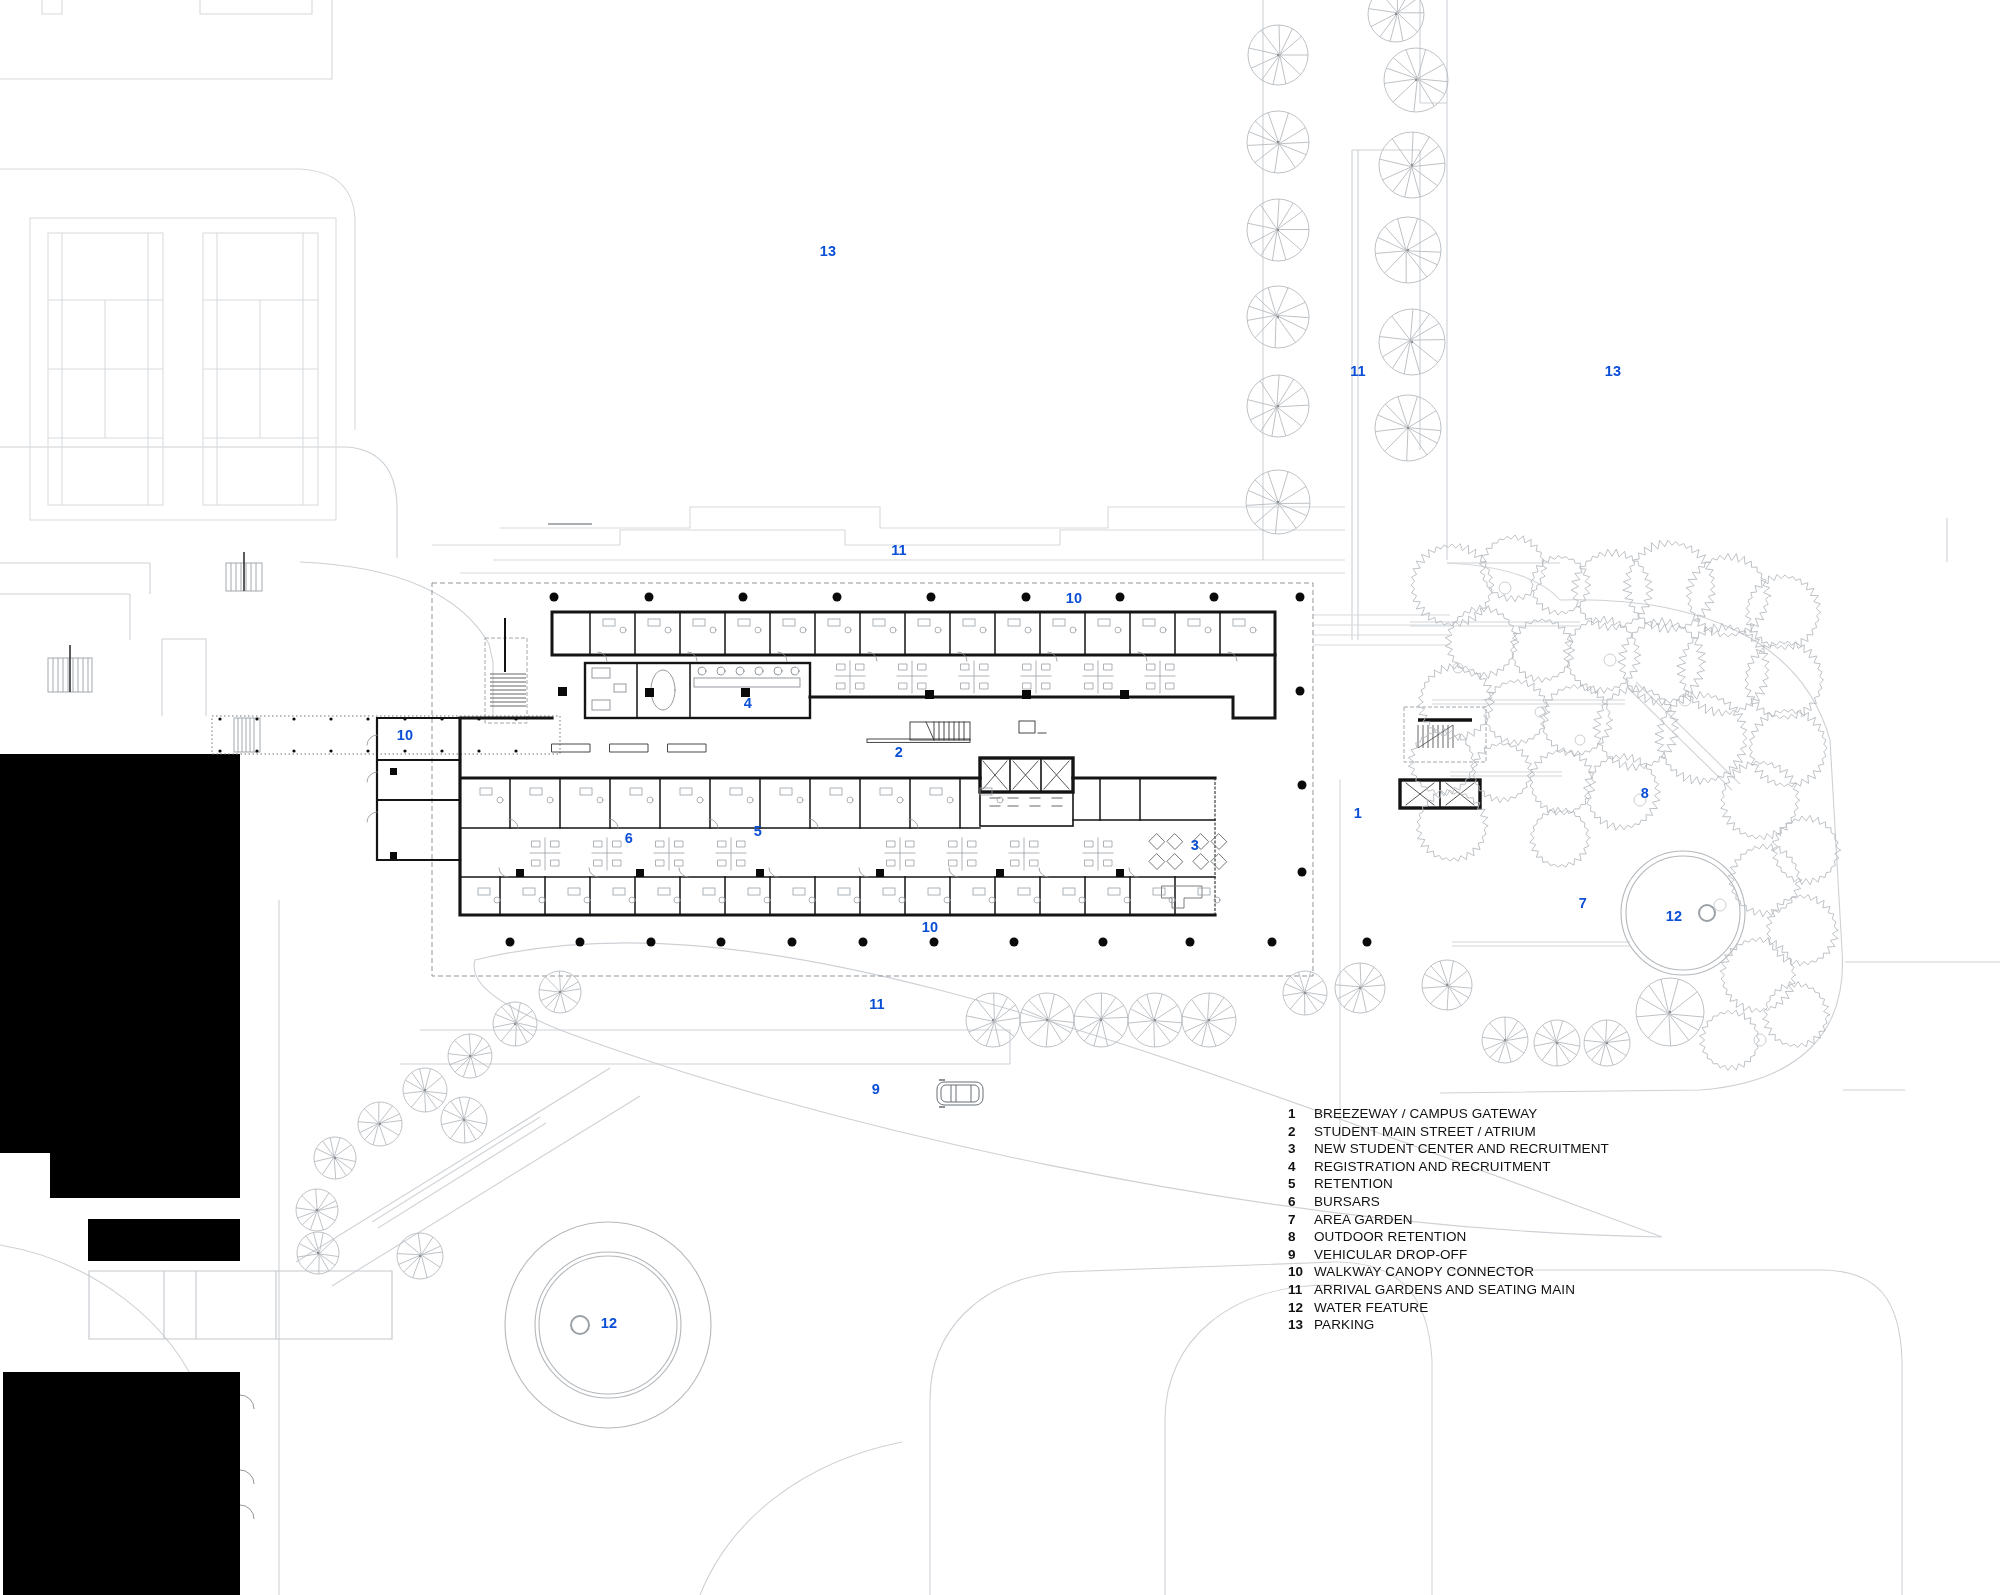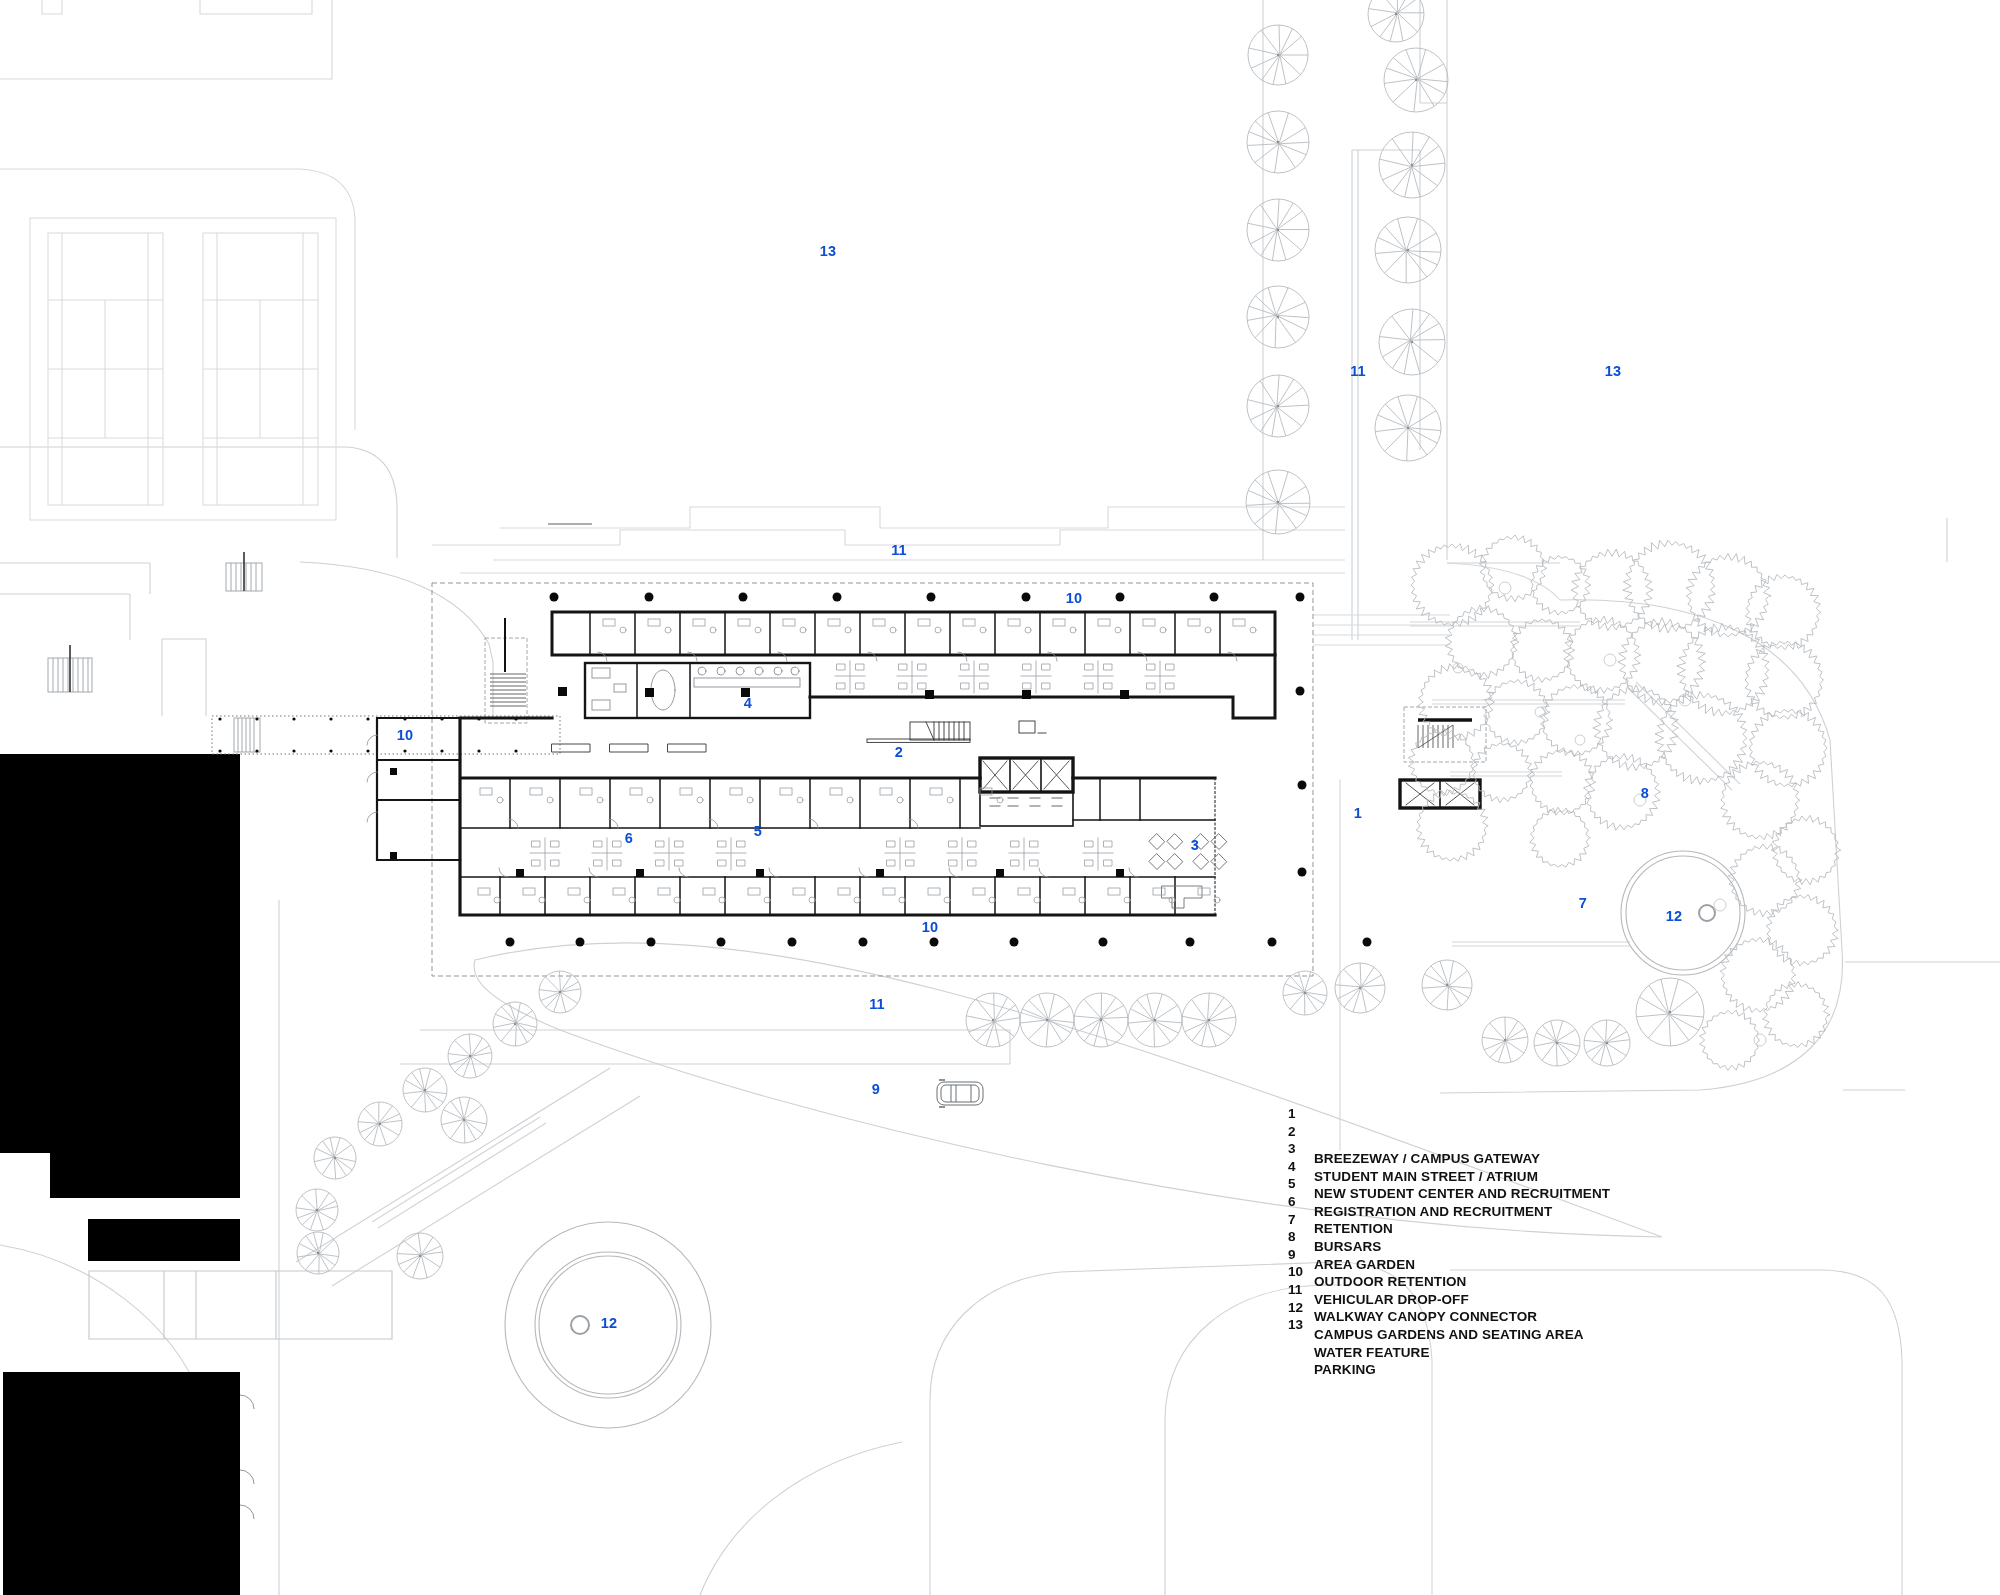--- a/index.html
+++ b/index.html
@@ -6,21 +6,21 @@
   body{width:2000px;height:1595px;position:relative;overflow:hidden;
        font-family:"Liberation Sans",sans-serif;}
   #plan-wrap{position:absolute;inset:0;padding-left:12px;}
   svg{position:absolute;left:0;top:0;}
   .plan-label{position:absolute;transform:translate(-50%,-50%);
       font-weight:bold;font-size:14.5px;color:#0b4fd6;letter-spacing:.2px;
       white-space:nowrap;user-select:none;}
   #legend{position:absolute;left:1288px;top:1105px;color:#111;}
   #legend .lrow{display:flex;height:17.6px;line-height:17.6px;}
   #legend .lnum{width:26px;font-weight:bold;font-size:13.5px;}
-  #legend .ltxt{font-weight:bold;font-size:13.5px;letter-spacing:.1px;white-space:nowrap;margin-top:45px;}
+  #legend .ltxt{font-weight:normal;font-size:13.5px;letter-spacing:.1px;white-space:nowrap;}
 </style>
 </head>
 <body>
 
 <div id="plan-wrap">
 <svg id="plan-svg" width="2000" height="1595" viewBox="0 0 2000 1595">
 
   <g id="context" fill="none" stroke="#cdd1d5" stroke-width="1.1">
 
     <path d="M0 79 H332 V0 M42 0 V14 H62 V0 M200 0 V14 H312 V0 M332 79 V0" stroke="#d6d9dc"></path>
@@ -653,21 +653,21 @@
       <div class="lrow">
         <span class="lnum">9</span>
         <span class="ltxt">VEHICULAR DROP-OFF</span>
       </div>
       <div class="lrow">
         <span class="lnum">10</span>
         <span class="ltxt">WALKWAY CANOPY CONNECTOR</span>
       </div>
       <div class="lrow">
         <span class="lnum">11</span>
-        <span class="ltxt">CAMPUS GARDENS AND SEATING AREA</span>
+        <span class="ltxt">ARRIVAL GARDENS AND SEATING MAIN</span>
       </div>
       <div class="lrow">
         <span class="lnum">12</span>
         <span class="ltxt">WATER FEATURE</span>
       </div>
       <div class="lrow">
         <span class="lnum">13</span>
         <span class="ltxt">PARKING</span>
       </div>
     </div>

